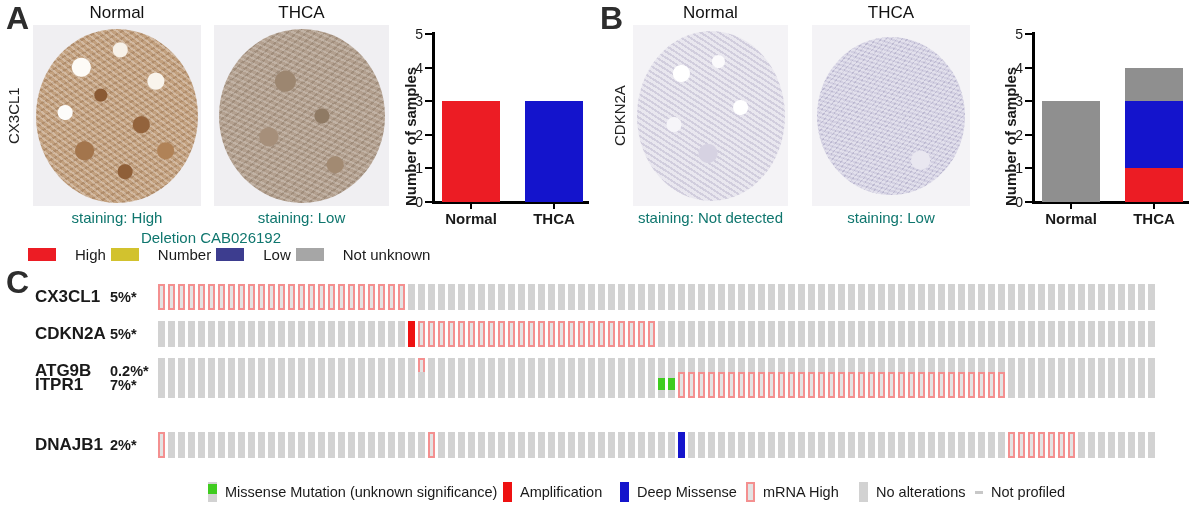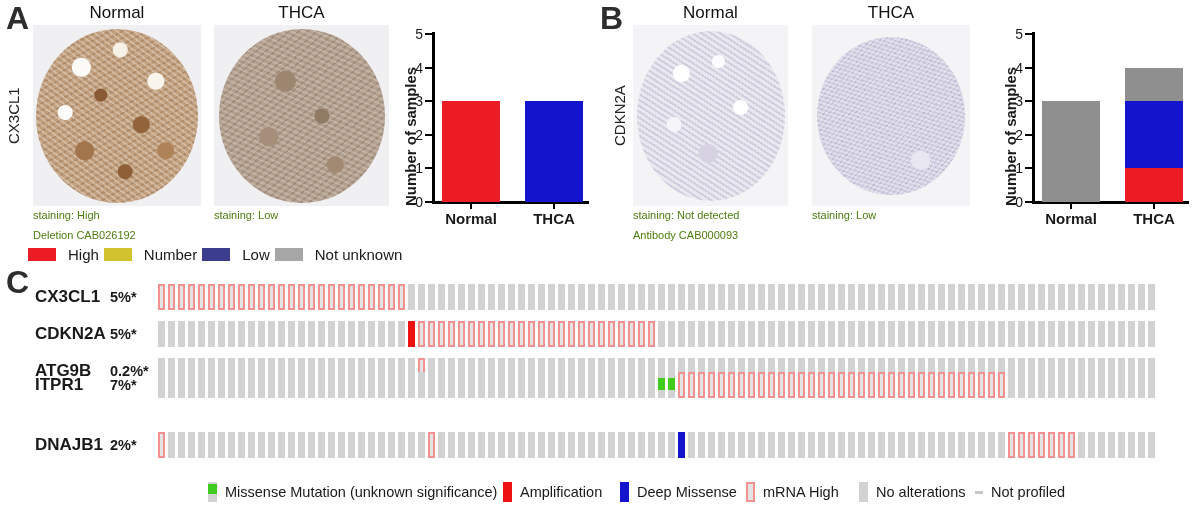--- a/index.html
+++ b/index.html
@@ -35,35 +35,35 @@
     radial-gradient(circle at 30% 25%, #ffffff 0 8px, transparent 9px),
     radial-gradient(circle at 55% 18%, #fbfafc 0 6px, transparent 7px),
     radial-gradient(circle at 70% 45%, #ffffff 0 7px, transparent 8px),
     radial-gradient(circle at 25% 55%, #f6f5f9 0 7px, transparent 8px),
     radial-gradient(circle at 48% 72%, #d6d2e2 0 9px, transparent 10px),
     repeating-linear-gradient(33deg, rgba(148,140,176,.28) 0 2px, transparent 2px 5px);}
   .tissue-b2{width:148px;height:158px;background-color:#d3d0e2;background-image:
     radial-gradient(circle at 70% 78%, #e9e7f0 0 9px, transparent 10px),
     repeating-linear-gradient(18deg, rgba(255,255,255,.35) 0 2px, transparent 2px 4px),
     repeating-linear-gradient(-50deg, rgba(108,102,148,.22) 0 1px, transparent 1px 4px);}
-  .caption{position:absolute;font-size:11px;color:#4d7c0f;}
+  .caption{position:absolute;text-align:center;font-size:15px;color:#0f766e;}
 
   .chart{position:absolute;top:0;width:200px;height:240px;}
   .ylab{position:absolute;left:2px;top:30px;height:176px;writing-mode:vertical-rl;transform:rotate(180deg);
         display:flex;align-items:center;font-weight:bold;font-size:15px;}
   .yaxis{position:absolute;left:32px;top:32px;width:2.5px;height:171px;background:#000;}
   .baseline{position:absolute;left:32px;top:201px;width:157px;height:2.5px;background:#000;}
   .ytick{position:absolute;left:25px;width:7px;height:2px;background:#000;}
   .yticklab{position:absolute;left:4px;width:19px;text-align:right;font-size:14px;}
   .seg{position:absolute;}
   .xtick{position:absolute;top:203.5px;width:2px;height:5px;background:#000;}
   .xlab{position:absolute;top:210px;width:80px;text-align:center;font-weight:bold;font-size:15px;}
 
   .sl{position:absolute;display:flex;align-items:center;gap:5px;font-size:15px;}
-  .sl-item{display:flex;align-items:center;gap:12px;}
+  .sl-item{display:flex;align-items:center;gap:19px;}
   .sl-sw{width:28px;height:13px;display:inline-block;}
 
   .c-row{position:absolute;left:0;width:1200px;height:26px;}
   .gene{position:absolute;left:35px;font-size:17px;font-weight:bold;line-height:26px;}
   .pct{position:absolute;left:110px;font-size:14.5px;font-weight:bold;line-height:26px;}
   .track{position:absolute;left:158px;top:0;display:flex;gap:3px;height:26px;}
   .cell{width:7px;height:26px;background:#d2d2d2;flex:none;position:relative;}
   .cell-mrna_high{background:#e3e3e3;box-shadow:inset 0 0 0 2px #f49090;}
   .cell-amplification{background:#ee1111;}
   .cell-deep_deletion{background:#1414cc;}
@@ -156,21 +156,20 @@
 
   <div class="frame" style="left:633px;top:25px;width:155px;height:181px;background:#f4f3f6">
     <div class="tissue tissue-b1"></div>
   </div>
   <div class="frame" style="left:812px;top:25px;width:158px;height:181px;background:#f4f3f6">
     <div class="tissue tissue-b2"></div>
   </div>
 
   <div class="caption" style="left:633px;top:209px;width:155px">staining: Not detected</div>
   <div class="caption" style="left:812px;top:209px;width:158px">staining: Low</div>
-  <div class="caption" style="left:633px;top:229px;width:337px">Antibody CAB000093</div>
 
   <div class="chart" style="left:1000px">
     <div class="ylab">Number of samples</div>
     <div class="yaxis"></div>
     <div class="baseline"></div>
     <div class="yticks">
         <div class="ytick" style="top: 201px;"></div>
         <div class="yticklab" style="top: 194px;">0</div>
         <div class="ytick" style="top: 167.4px;"></div>
         <div class="yticklab" style="top: 160.4px;">1</div>

